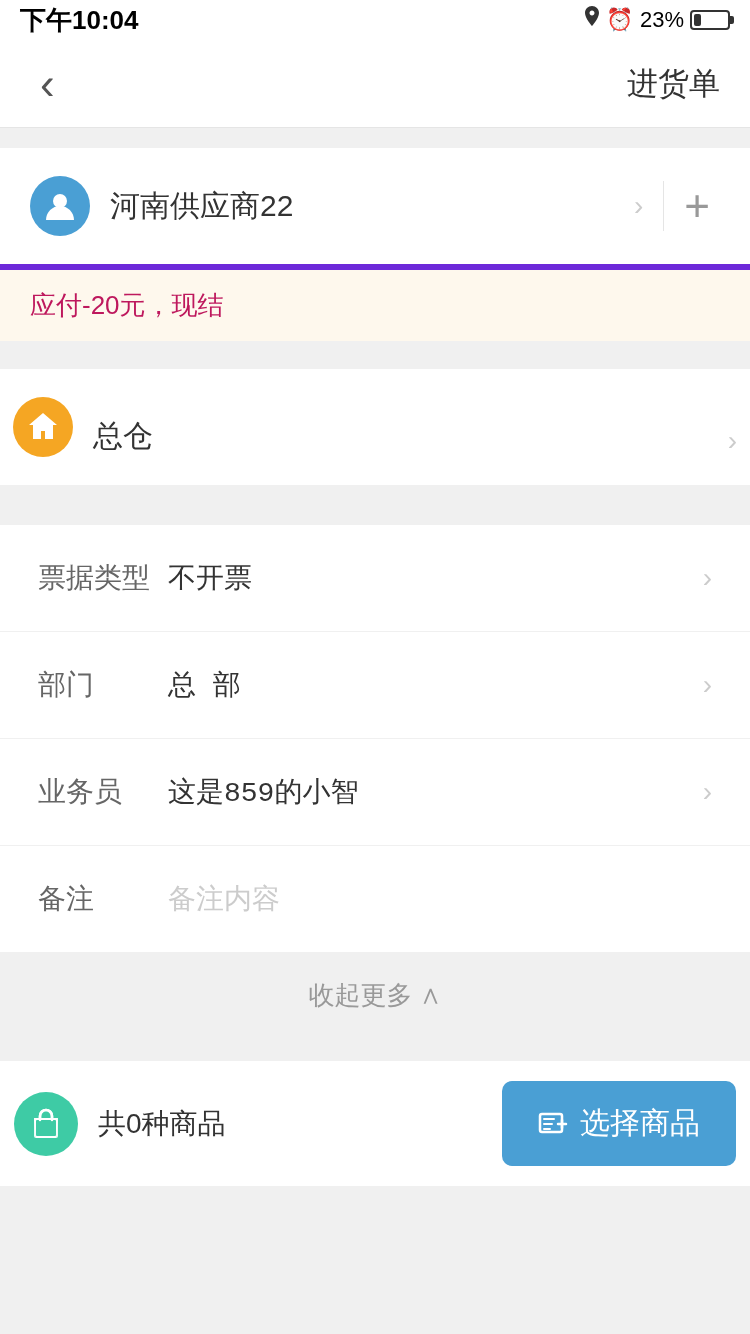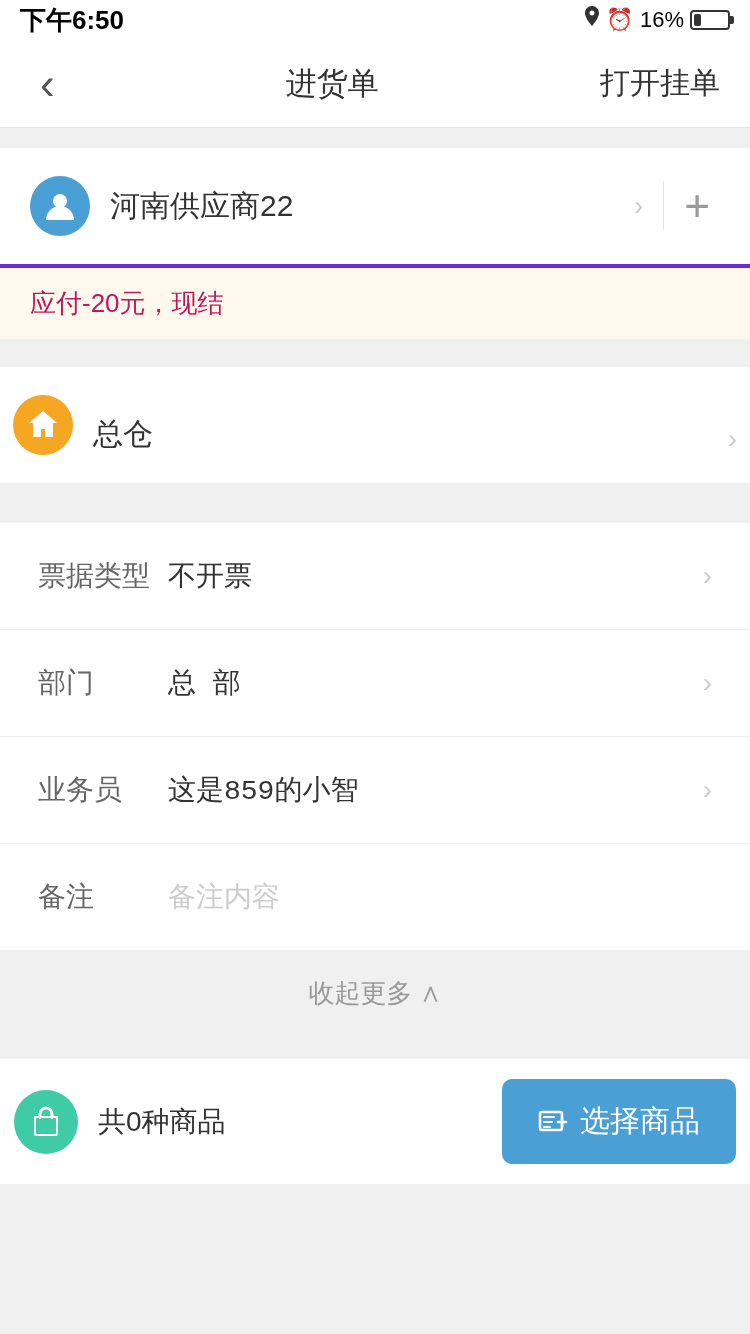--- a/index.html
+++ b/index.html
@@ -89,21 +89,21 @@
     
     .white-section {
       background: #fff;
     }
 
     
     .supplier-row {
       display: flex;
       align-items: center;
       padding: 28px 30px;
-      border-bottom: 4px solid #6d28d9;
+      border-bottom: 6px solid #6d28d9;
     }
     .supplier-avatar {
       width: 60px;
       height: 60px;
       border-radius: 50%;
       background: #4a9fd4;
       display: flex;
       align-items: center;
       justify-content: center;
       margin-right: 20px;
@@ -253,39 +253,38 @@
     .page-bottom {
       flex: 1;
       background: #f0f0f0;
       min-height: 300px;
     }
   </style>
 </head>
 <body>
 
 <div class="status-bar">
-  <div class="status-center">下午6:50</div>
+  <div class="status-center">下午10:04</div>
   <div class="status-right">
     <span>
       <svg width="18" height="22" viewBox="0 0 18 22" fill="#333">
         <path d="M9 0C5.1 0 2 3.1 2 7c0 5.3 7 13 7 13s7-7.7 7-13c0-3.9-3.1-7-7-7zm0 9.5C7.6 9.5 6.5 8.4 6.5 7S7.6 4.5 9 4.5 11.5 5.6 11.5 7 10.4 9.5 9 9.5z"></path>
       </svg>
     </span>
     <span>⏰</span>
-    <span>16%</span>
+    <span>23%</span>
     <span class="battery-icon">
       <span class="battery-fill"></span>
     </span>
   </div>
 </div>
 
 <div class="nav-bar">
   <span class="nav-back" style="font-size:44px; font-weight:300; color:#555;">‹</span>
   <span class="nav-title">进货单</span>
-  <span class="nav-action">打开挂单</span>
 </div>
 
 <div class="section-divider"></div>
 
 <div class="white-section">
   <div class="supplier-row">
     <div class="supplier-avatar">
 
       <svg class="avatar-icon" viewBox="0 0 36 36" fill="white">
         <circle cx="18" cy="13" r="7"></circle>

